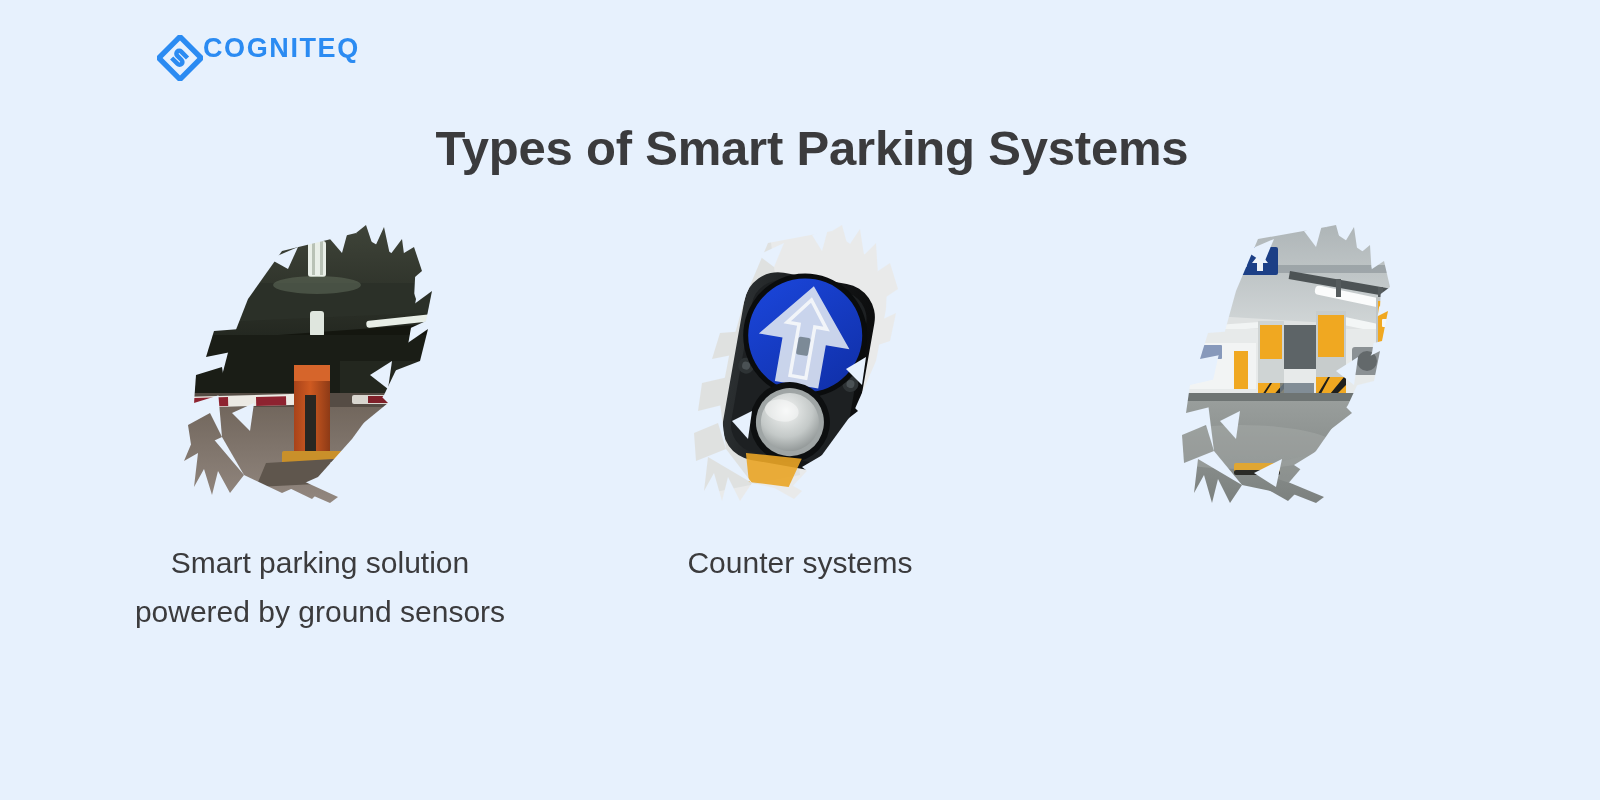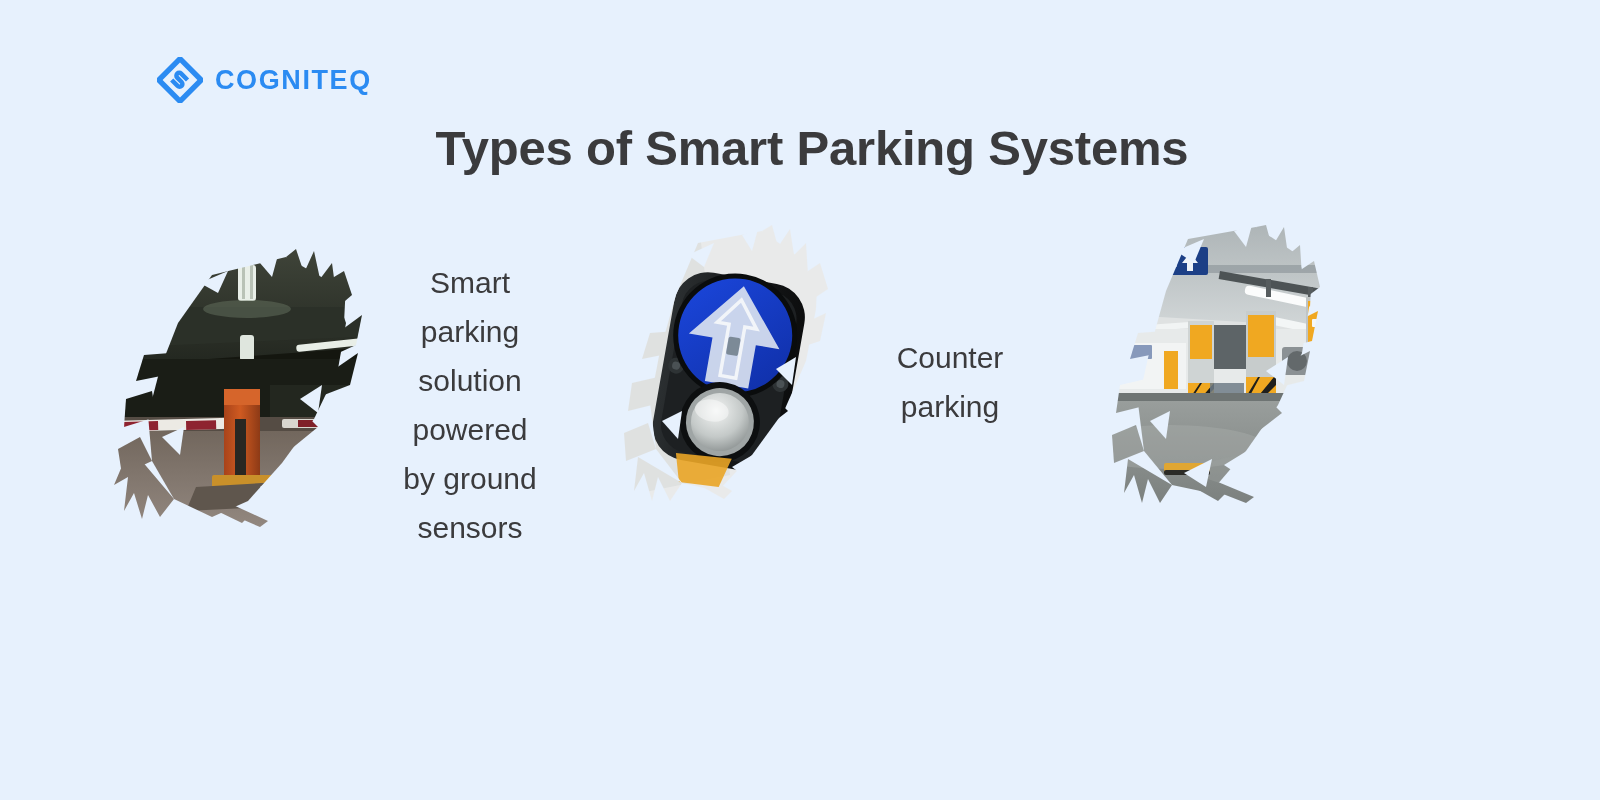--- a/index.html
+++ b/index.html
@@ -18,24 +18,23 @@
     position: relative;
     width: 1600px;
     height: 800px;
     background: #e7f1fd;
   }
 
   
   .logo {
     position: absolute;
     left: 157px;
-    top: 57px;
+    top: 35px;
     display: flex;
-    align-items: center;
-    gap: 12px;
+    align-items: flex-start;
   }
   .logo-mark {
     width: 46px;
     height: 46px;
     display: block;
   }
   .logo-text {
     font-size: 27px;
     font-weight: 700;
     letter-spacing: 1.6px;
@@ -64,22 +63,23 @@
     left: 100px;
     top: 225px;
     width: 1400px;
     display: flex;
     align-items: flex-start;
     justify-content: space-between;
   }
   .col {
     width: 440px;
     display: flex;
-    flex-direction: row;
+    flex-direction: column;
     align-items: center;
+    justify-content: flex-end;
   }
 
   .thumb-wrap {
     width: 300px;
     height: 280px;
     position: relative;
   }
   .thumb-svg {
     width: 300px;
     height: 280px;
@@ -283,21 +283,21 @@
               <circle cx="150" cy="198" r="40" fill="#0d0f10"></circle>
               <circle cx="150" cy="198" r="34" fill="#9fa5a5"></circle>
               <circle cx="150" cy="198" r="29" fill="url(#lensg)"></circle>
               <ellipse cx="140" cy="188" rx="17" ry="11" fill="#ffffff" opacity="0.45"></ellipse>
 
               <path d="M112,236 L168,232 L160,262 L120,264 Z" fill="#eaa526" opacity="0.9"></path>
             </g>
           </g>
         </svg>
       </div>
-      <div class="caption">Counter parking</div>
+      <div class="caption">Counter systems</div>
     </div>
 
     <div class="col">
       <div class="thumb-wrap">
         <svg class="thumb-svg" viewBox="0 0 300 280" aria-hidden="true">
           <defs>
             <mask id="brush3">
               <rect x="0" y="0" width="300" height="280" fill="black"></rect>
               <g fill="white">
                 <path d="M128,14 L196,2 L238,30 L250,76 L242,128 L218,180

